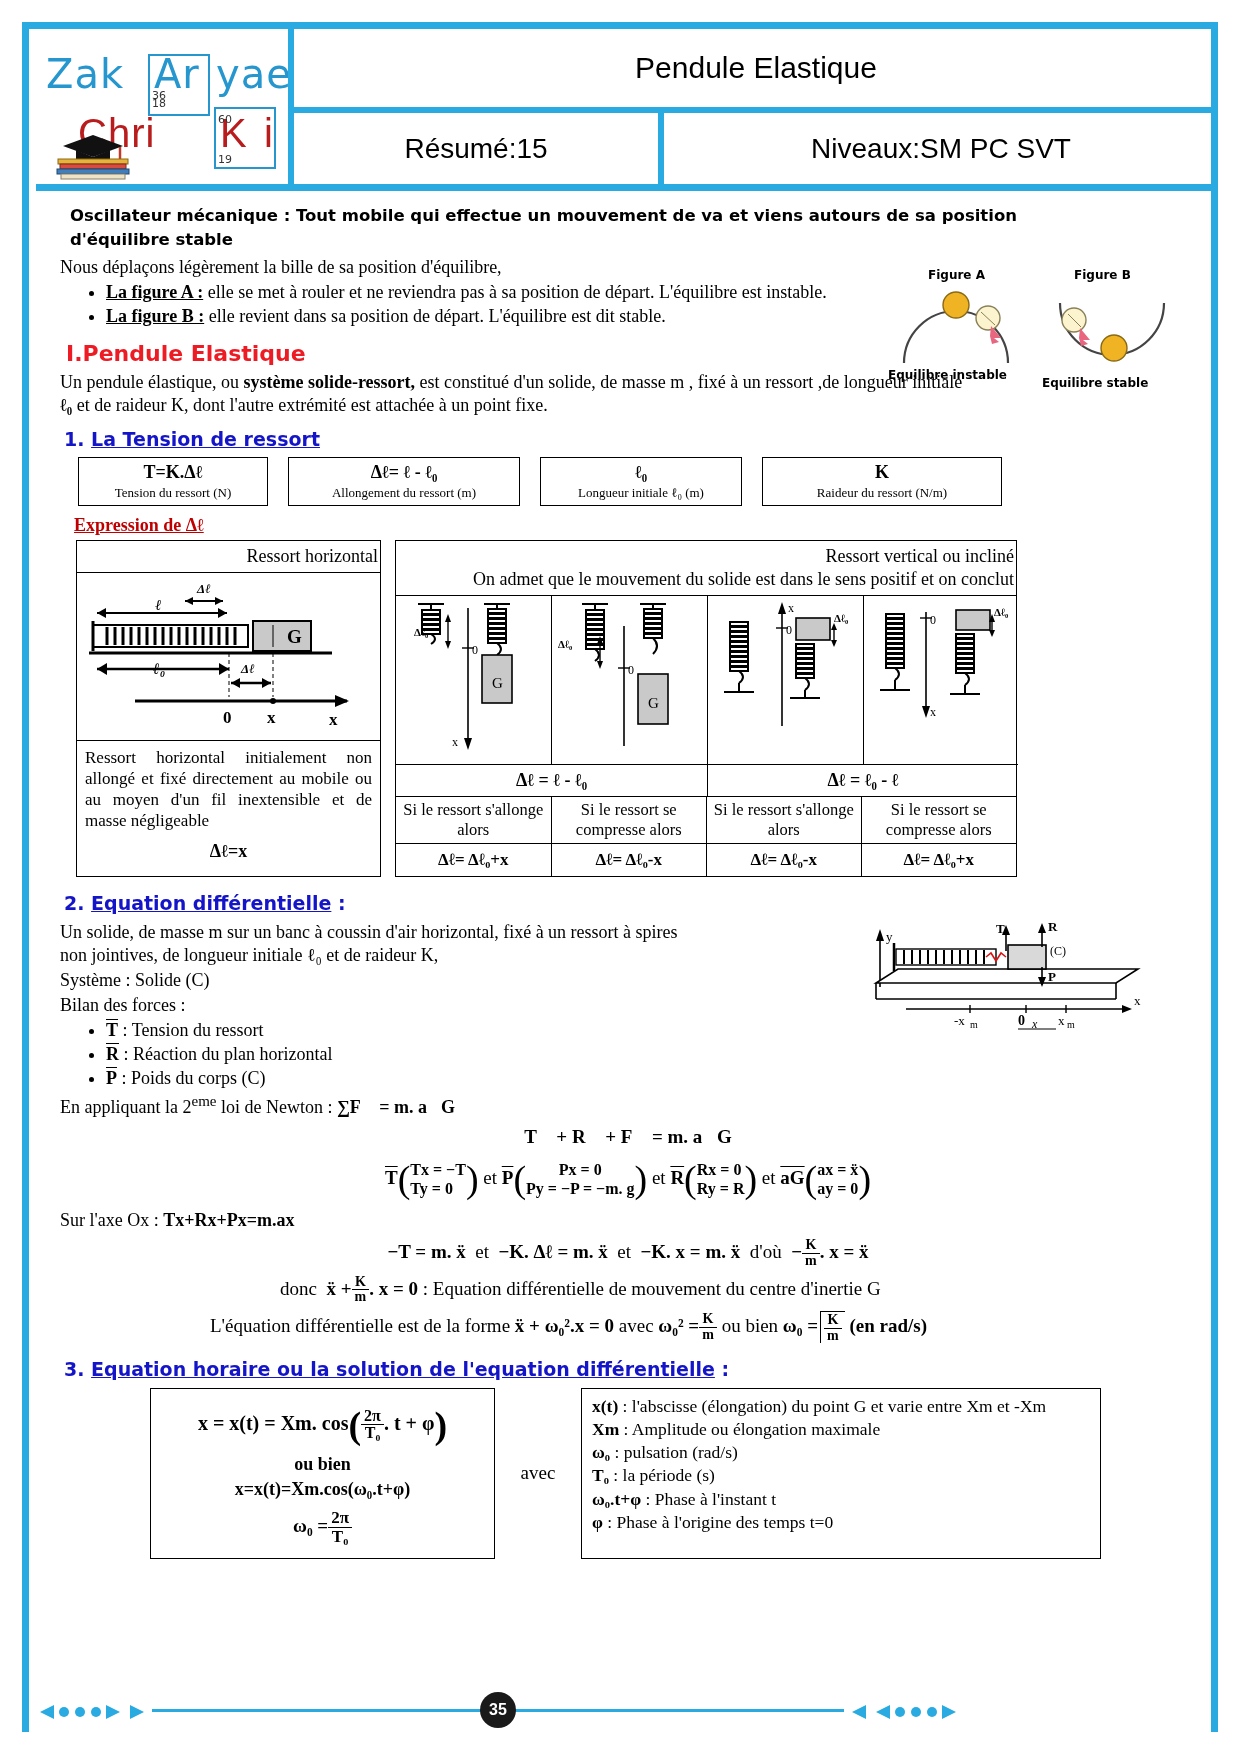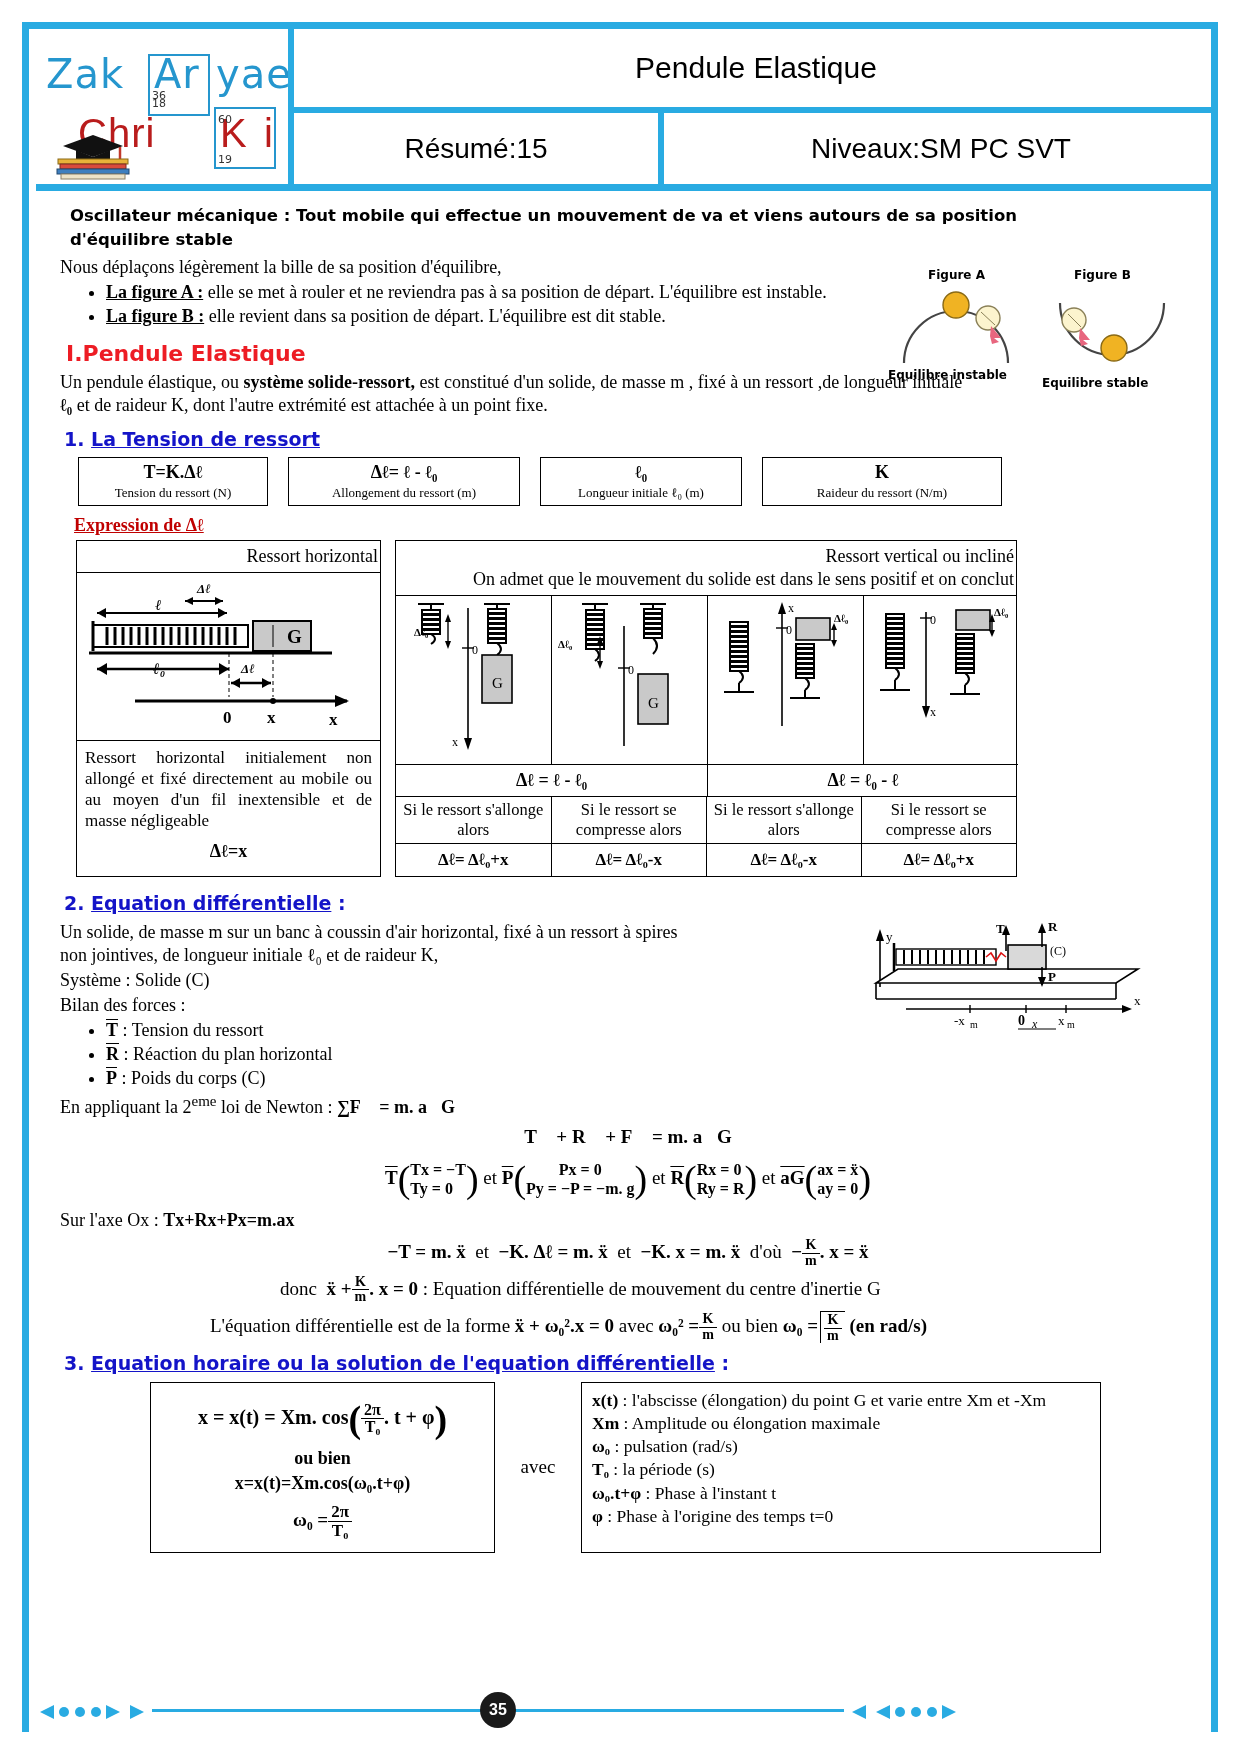--- a/index.html
+++ b/index.html
@@ -708,21 +708,21 @@
       <div class="eqc" style="text-align:left;margin-left:220px">
         <span style="font-weight:normal">donc</span>&nbsp;
         <span>ẍ +</span><span class="frac"><span class="n">K</span><span class="d">m</span></span><span>. x = 0</span><span style="font-weight:normal"> : Equation différentielle de mouvement du centre d'inertie G</span>
       </div>
 
       <div class="eqc" style="text-align:left;margin-left:150px;font-weight:normal">
         <span>L'équation différentielle est de la forme </span><b>ẍ + ω₀².x = 0</b><span> avec </span><b>ω₀² =</b><span class="frac" style="font-weight:bold"><span class="n">K</span><span class="d">m</span></span><span> ou bien </span><b>ω₀ =</b><span style="display:inline-block;vertical-align:middle;border-top:1.4px solid #000;border-left:1.4px solid #000;padding:1px 3px 0 3px;margin-left:2px"><span class="frac" style="font-weight:bold"><span class="n">K</span><span class="d">m</span></span></span>&nbsp;<b>(en rad/s)</b>
       </div>
     </div>
 
-    <div class="sec-blue" style="margin-top:8px">
+    <div class="sec-blue" style="margin-top:14px">
       <span>3.</span>
       <span class="u">Equation horaire ou  la solution  de l'equation différentielle</span><span> :</span>
     </div>
 
     <div class="finalwrap">
       <div class="fb-left">
         <div style="font-size:20px;white-space:nowrap">
           <span>x = x(t) = Xm. cos</span><span class="paren" style="font-weight:bold">(</span><span class="frac" style="font-size:16px"><span class="n">2π</span><span class="d">T₀</span></span><span>. t + φ</span><span class="paren" style="font-weight:bold">)</span>
         </div>
         <div style="margin-top:4px;font-size:18px">ou bien</div>

